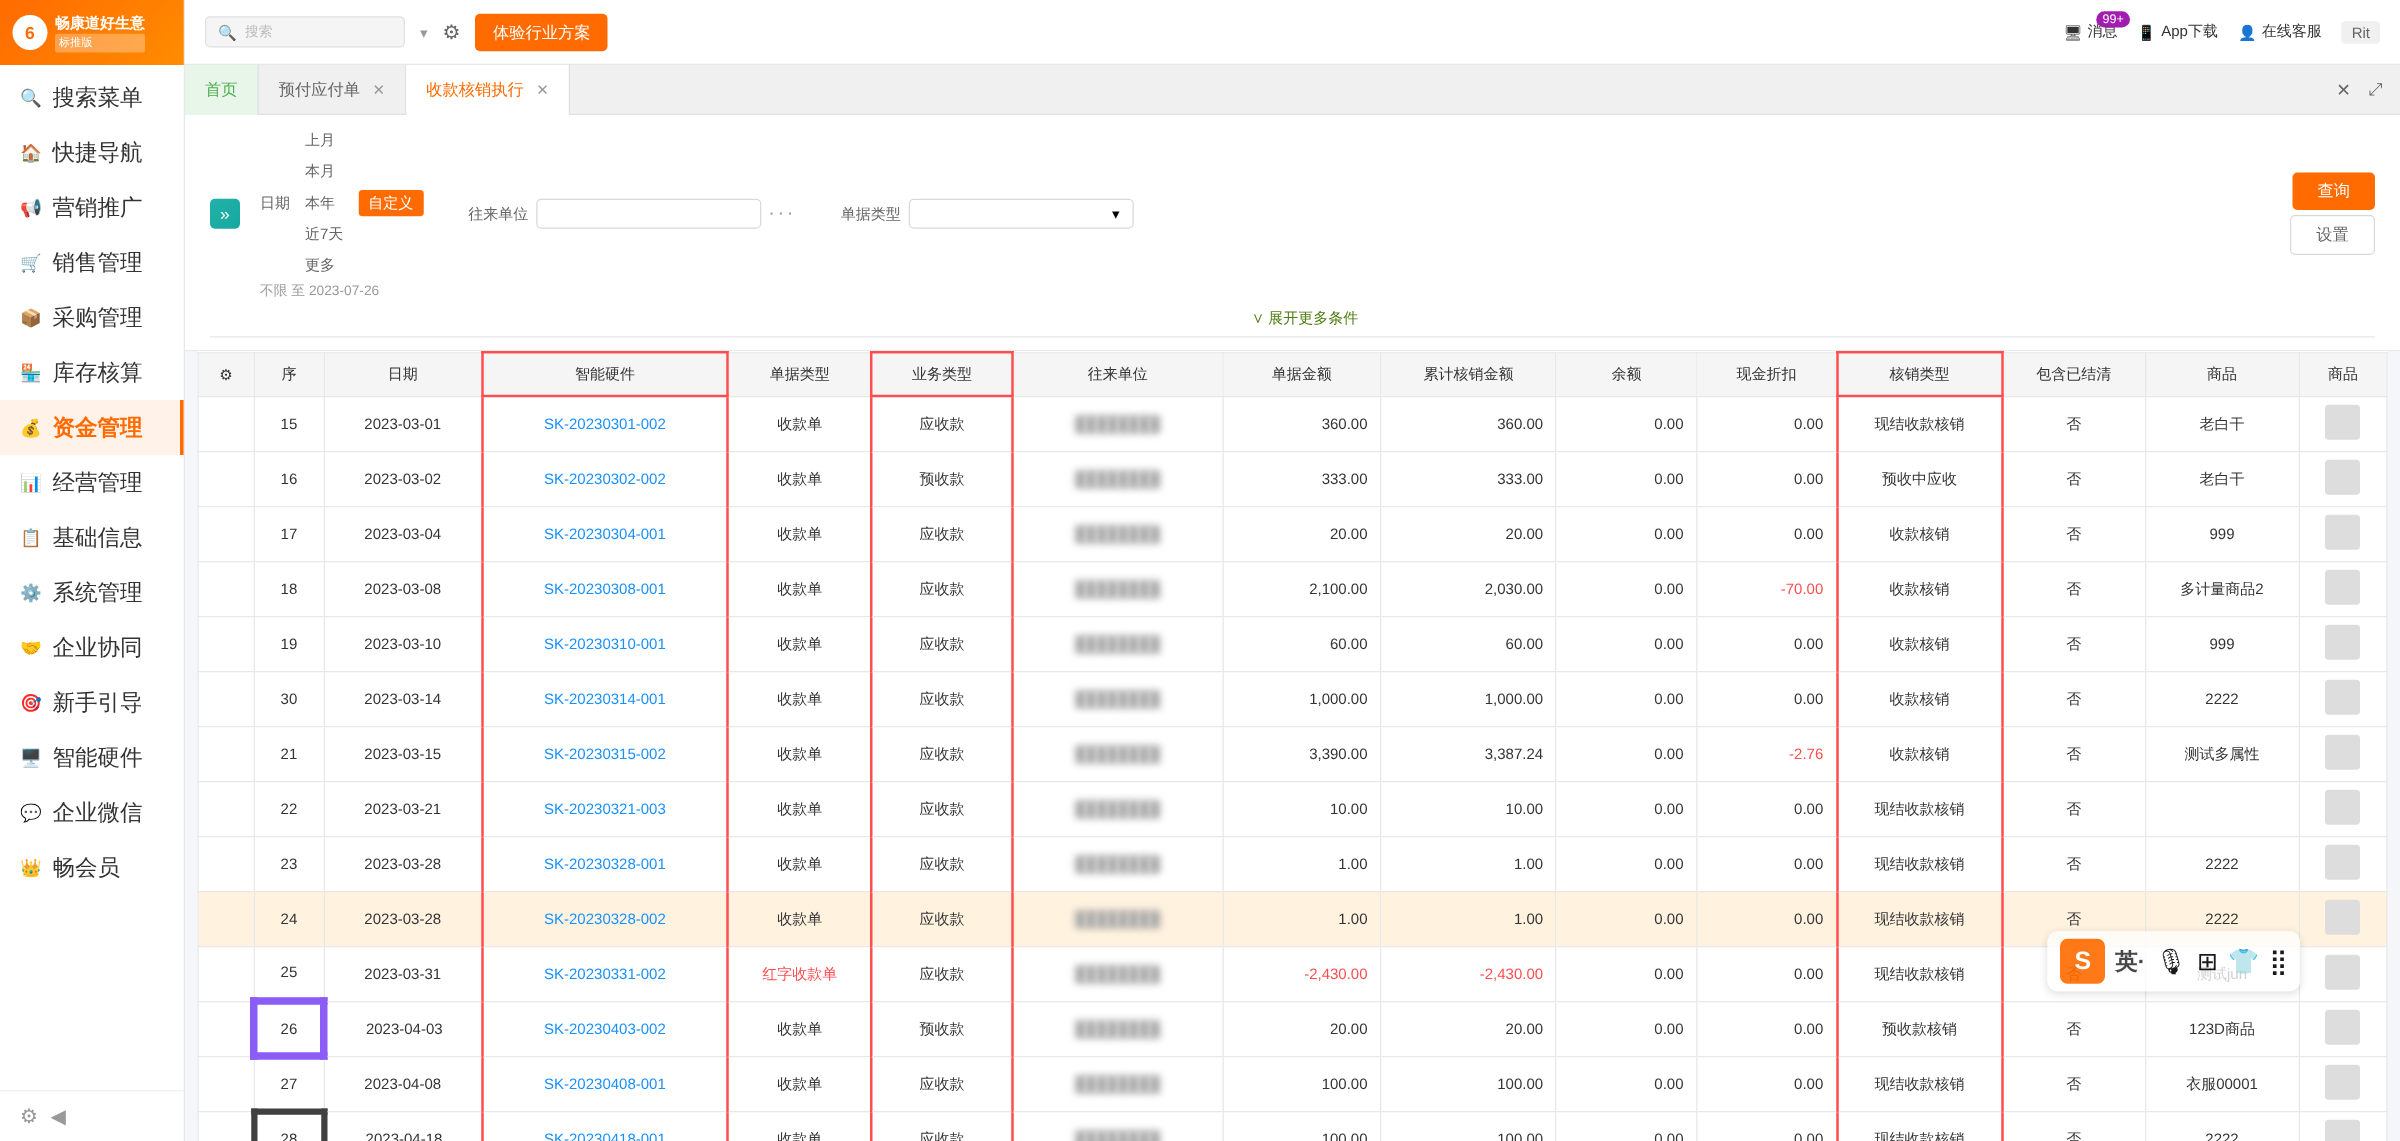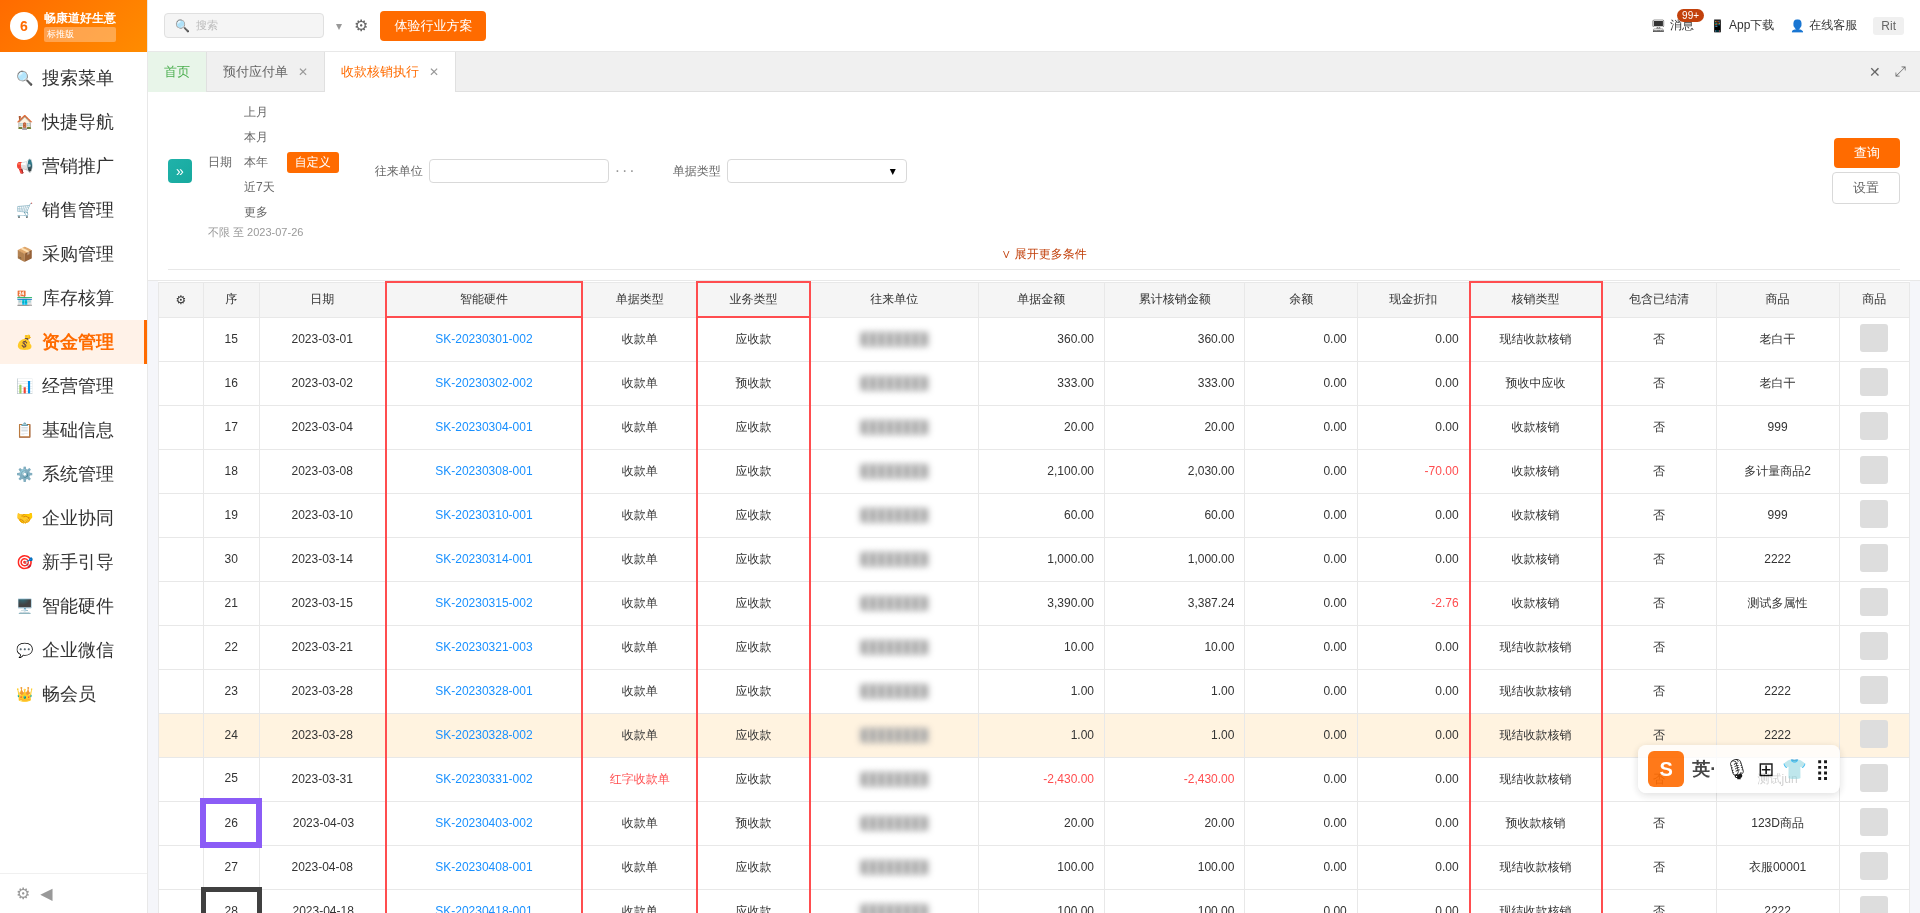--- a/index.html
+++ b/index.html
@@ -22,21 +22,21 @@
     .main { flex: 1; display: flex; flex-direction: column; overflow: hidden; }
 
     
     .topbar { height: 52px; background: #fff; border-bottom: 1px solid #e8e8e8; display: flex; align-items: center; padding: 0 16px; gap: 12px; }
     .topbar-search { flex: 0 0 160px; background: #f5f5f5; border: 1px solid #e0e0e0; border-radius: 4px; padding: 4px 10px; font-size: 12px; color: #999; display: flex; align-items: center; gap: 6px; }
     .topbar-arrow { color: #999; font-size: 12px; cursor: pointer; }
     .topbar-gear { color: #666; font-size: 16px; cursor: pointer; }
     .topbar-btn-industry { background: #ff6b00; color: #fff; border: none; border-radius: 4px; padding: 6px 14px; font-size: 13px; cursor: pointer; }
     .topbar-right { margin-left: auto; display: flex; align-items: center; gap: 16px; }
     .topbar-msg { display: flex; align-items: center; gap: 4px; font-size: 12px; color: #333; cursor: pointer; position: relative; }
-    .topbar-badge { background: #c2410c; color: white; font-size: 10px; border-radius: 10px; padding: 1px 5px; position: absolute; top: -8px; right: -10px; text-align: center; }
+    .topbar-badge { background: #a21caf; color: white; font-size: 10px; border-radius: 10px; padding: 1px 5px; position: absolute; top: -8px; right: -10px; text-align: center; }
     .topbar-app { display: flex; align-items: center; gap: 4px; font-size: 12px; color: #333; cursor: pointer; }
     .topbar-service { display: flex; align-items: center; gap: 4px; font-size: 12px; color: #333; cursor: pointer; }
     .topbar-user { font-size: 12px; color: #666; background: #f0f0f0; border-radius: 3px; padding: 2px 8px; }
 
     
     .tabbar { height: 40px; background: #f0f0f0; display: flex; align-items: center; border-bottom: 1px solid #e0e0e0; }
     .tab { display: flex; align-items: center; gap: 6px; padding: 0 16px; height: 40px; cursor: pointer; font-size: 13px; color: #666; border-right: 1px solid #e0e0e0; }
     .tab.active { background: #fff; color: #ff6b00; font-weight: 500; }
     .tab-home { background: #e8f5e9; color: #4caf50; }
     .tab-close { font-size: 12px; color: #999; margin-left: 4px; }
@@ -59,21 +59,21 @@
     .filter-date-btns { display: flex; gap: 4px; flex-direction: column; }
     .filter-date-btn { font-size: 12px; color: #666; padding: 2px 6px; cursor: pointer; border-radius: 3px; }
     .filter-date-custom { background: #ff6b00; color: white; font-size: 12px; padding: 2px 8px; border-radius: 3px; cursor: pointer; }
     .filter-date-sub { font-size: 11px; color: #999; margin-top: 2px; }
     .filter-input { border: 1px solid #d9d9d9; border-radius: 4px; padding: 4px 10px; font-size: 12px; width: 180px; }
     .filter-dots { color: #999; font-size: 16px; letter-spacing: 2px; }
     .filter-select { border: 1px solid #d9d9d9; border-radius: 4px; padding: 4px 10px; font-size: 12px; width: 160px; display: flex; align-items: center; justify-content: space-between; cursor: pointer; }
     .btn-query { background: #ff6b00; color: white; border: none; border-radius: 4px; padding: 6px 20px; font-size: 13px; cursor: pointer; }
     .btn-settings { background: #fff; color: #666; border: 1px solid #d9d9d9; border-radius: 4px; padding: 6px 20px; font-size: 13px; cursor: pointer; }
     .expand-row { text-align: center; padding: 6px; border-bottom: 1px solid #e8e8e8; }
-    .expand-btn { font-size: 12px; color: #c2410c; cursor: pointer; display: inline-flex; align-items: center; gap: 4px; margin-left: 20px; }
+    .expand-btn { font-size: 12px; color: #4d7c0f; cursor: pointer; display: inline-flex; align-items: center; gap: 4px; margin-left: 20px; }
 
     
     .table-container { flex: 1; overflow: auto; padding: 0 10px 10px; }
     table { width: 100%; border-collapse: collapse; background: #fff; font-size: 12px; }
     thead tr { background: #f5f5f5; }
     th { padding: 8px 10px; text-align: center; border: 1px solid #e8e8e8; color: #333; font-weight: normal; white-space: nowrap; position: relative; }
     td { padding: 6px 10px; text-align: center; border: 1px solid #e8e8e8; color: #333; white-space: nowrap; }
     tr.highlighted td { background: #fff3e0; }
     .link { color: #1890ff; text-decoration: none; cursor: pointer; }
     .gear-col { width: 30px; }

